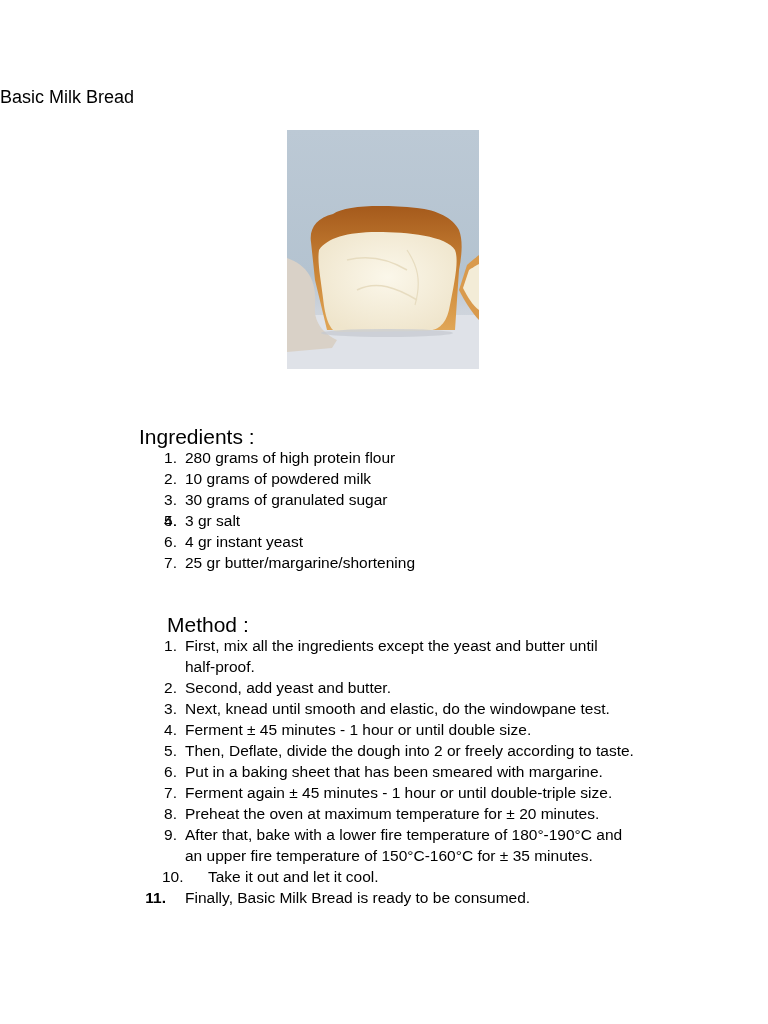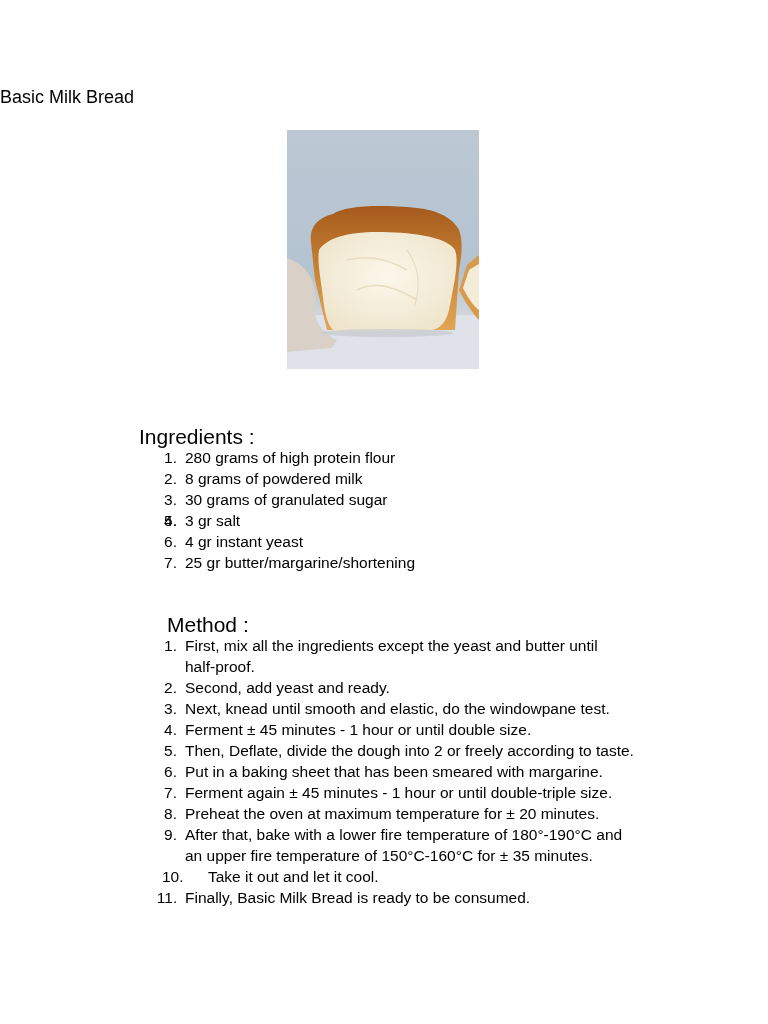--- a/index.html
+++ b/index.html
@@ -22,21 +22,21 @@
     ol.list {
       position: absolute; left: 139px; margin: 0; padding: 0; list-style: none;
       font-size: 15.5px; line-height: 21px;
     }
     ol.list li { position: relative; padding-left: 46px; white-space: nowrap; }
     ol.list li .num {
       position: absolute; left: 0; width: 38px; text-align: right;
     }
     ol.list li .num.wide { width: 20px; text-align: right; left: 23px; }
     ol.list li.pad10 { padding-left: 69px; }
-    ol.list li .num.n11 { width: 22px; left: 17px; text-align: center; }
+    ol.list li .num.n11 { width: 22px; left: 5px; text-align: right; font-weight: bold; }
   </style>
 </head>
 <body>
 
 <div>
 
   <div class="title">Basic Milk Bread</div>
 
   <div class="photo">
     <svg width="192" height="239" viewBox="0 0 192 239">
@@ -74,33 +74,33 @@
       <path d="M120 120 C130 135 135 150 128 175" stroke="#e7dcc0" stroke-width="1.2" fill="none"></path>
 
       <ellipse cx="100" cy="203" rx="66" ry="4" fill="#c5c9d0" opacity="0.7"></ellipse>
     </svg>
   </div>
 
   <div class="section-label" style="top:426px;">Ingredients :</div>
 
   <ol class="list" style="top:447px;">
     <li><span class="num">1.</span><span>280 grams of high protein flour</span></li>
-    <li><span class="num">2.</span><span>8 grams of powdered milk</span></li>
+    <li><span class="num">2.</span><span>10 grams of powdered milk</span></li>
     <li><span class="num">3.</span><span>30 grams of granulated sugar</span></li>
     <li><span class="num">4.</span></li>
     <li><span class="num">5.</span><span>3 gr salt</span></li>
     <li><span class="num">6.</span><span>4 gr instant yeast</span></li>
     <li><span class="num">7.</span><span>25 gr butter/margarine/shortening</span></li>
   </ol>
 
   <div class="section-label" style="top:614px;margin-left:28px;">Method :</div>
 
   <ol class="list" style="top:635px;">
     <li><span class="num">1.</span><span>First, mix all the ingredients except the yeast and butter until</span><br><span>half-proof.</span></li>
-    <li><span class="num">2.</span><span>Second, add yeast and ready.</span></li>
+    <li><span class="num">2.</span><span>Second, add yeast and butter.</span></li>
     <li><span class="num">3.</span><span>Next, knead until smooth and elastic, do the windowpane test.</span></li>
     <li><span class="num">4.</span><span>Ferment ± 45 minutes - 1 hour or until double size.</span></li>
     <li><span class="num">5.</span><span>Then, Deflate, divide the dough into 2 or freely according to taste.</span></li>
     <li><span class="num">6.</span><span>Put in a baking sheet that has been smeared with margarine.</span></li>
     <li><span class="num">7.</span><span>Ferment again ± 45 minutes - 1 hour or until double-triple size.</span></li>
     <li><span class="num">8.</span><span>Preheat the oven at maximum temperature for ± 20 minutes.</span></li>
     <li><span class="num">9.</span><span>After that, bake with a lower fire temperature of 180°-190°C and</span><br><span>an upper fire temperature of 150°C-160°C for ± 35 minutes.</span></li>
     <li class="pad10"><span class="num wide">10.</span><span>Take it out and let it cool.</span></li>
     <li><span class="num n11">11.</span><span>Finally, Basic Milk Bread is ready to be consumed.</span></li>
   </ol>

